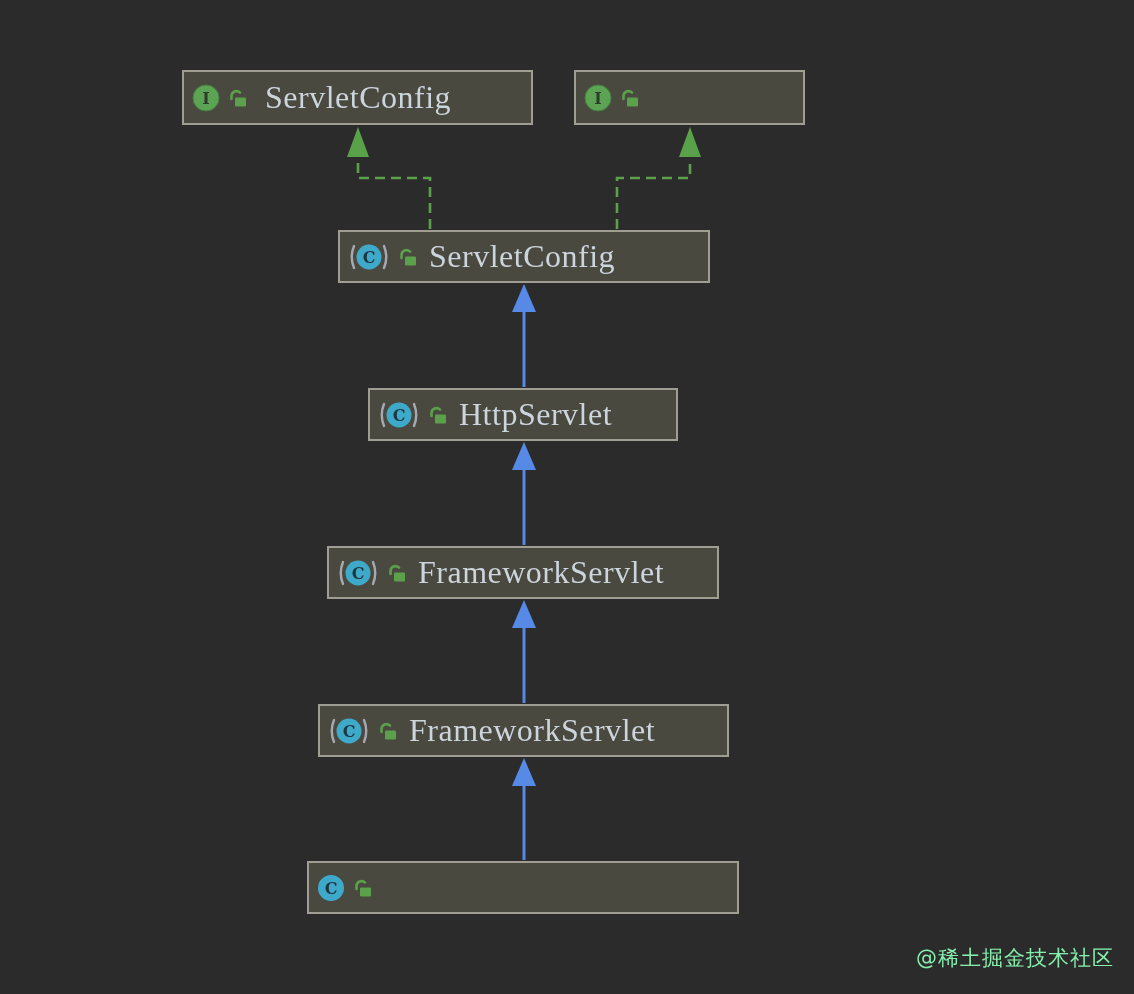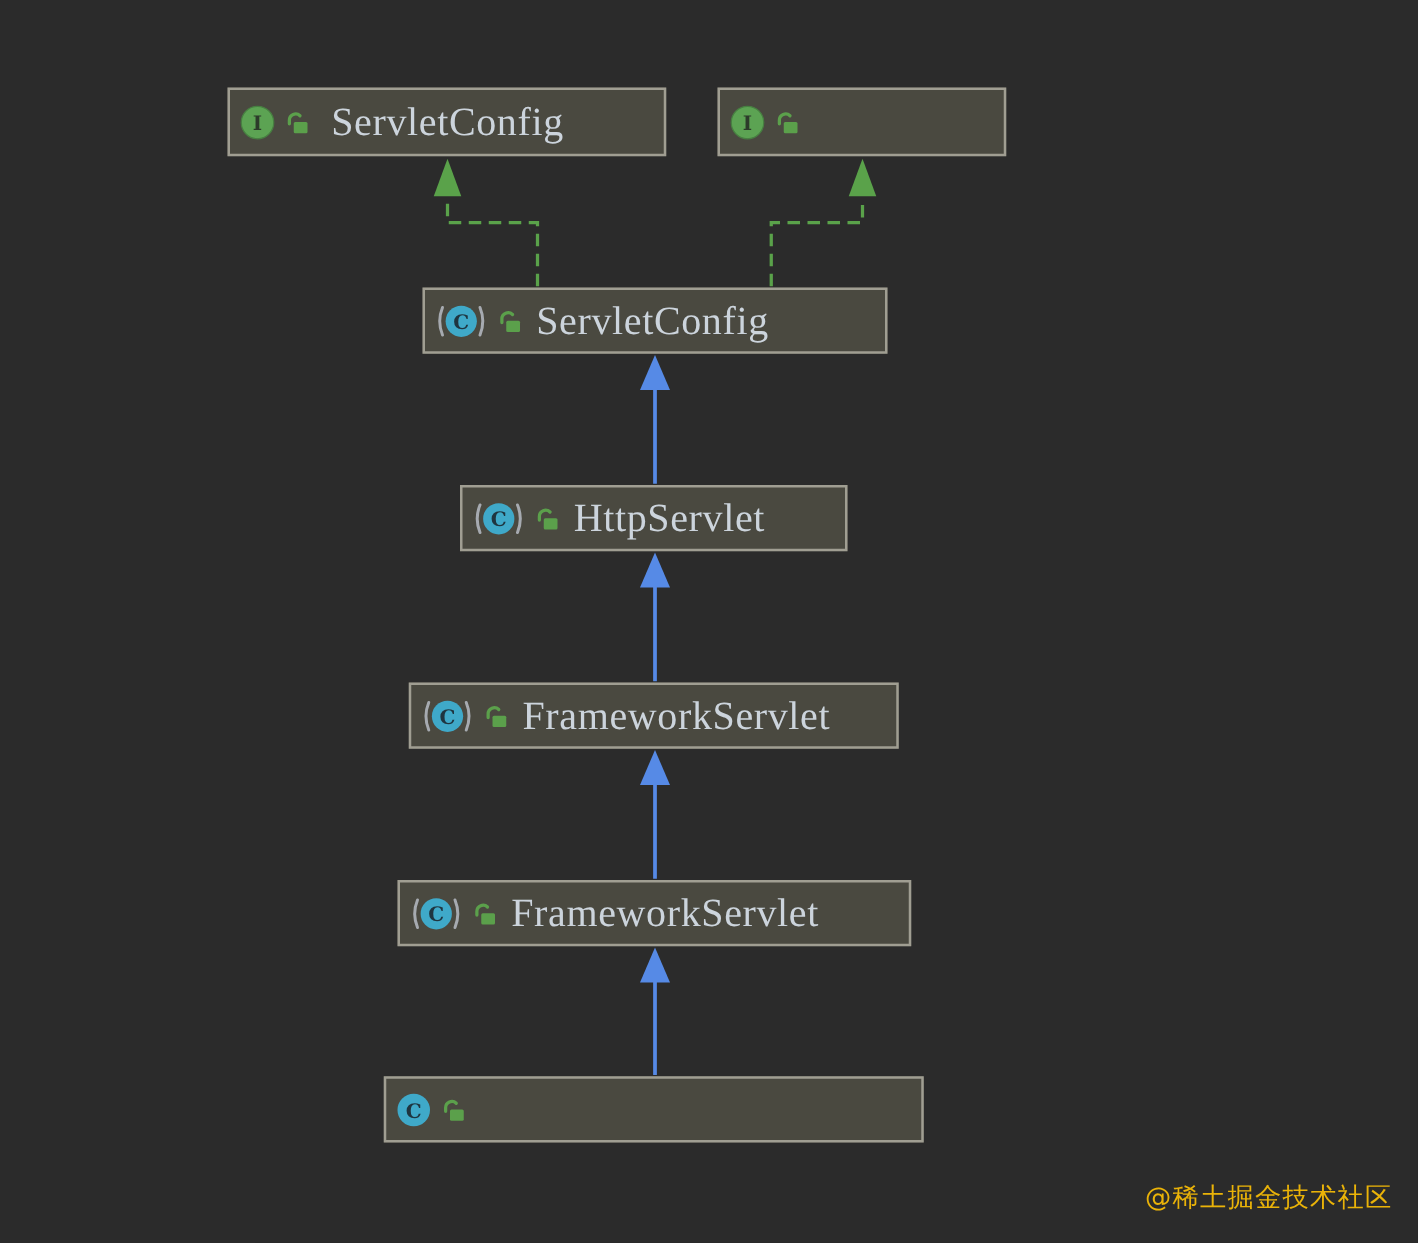--- a/index.html
+++ b/index.html
@@ -51,21 +51,21 @@
     font-size: 16px;
     font-weight: bold;
     text-anchor: middle;
   }
   .iface-letter { fill: #2c3b2a; }
   .class-letter { fill: #1f3540; }
   .watermark {
     position: absolute;
     right: 20px;
     bottom: 22px;
-    color: #eab308;
+    color: #86efac;
     font-size: 21px;
     font-family: "DejaVu Sans", sans-serif;
     letter-spacing: 1px;
   }
 </style>
 </head>
 <body>
 
 <div class="canvas">
 

